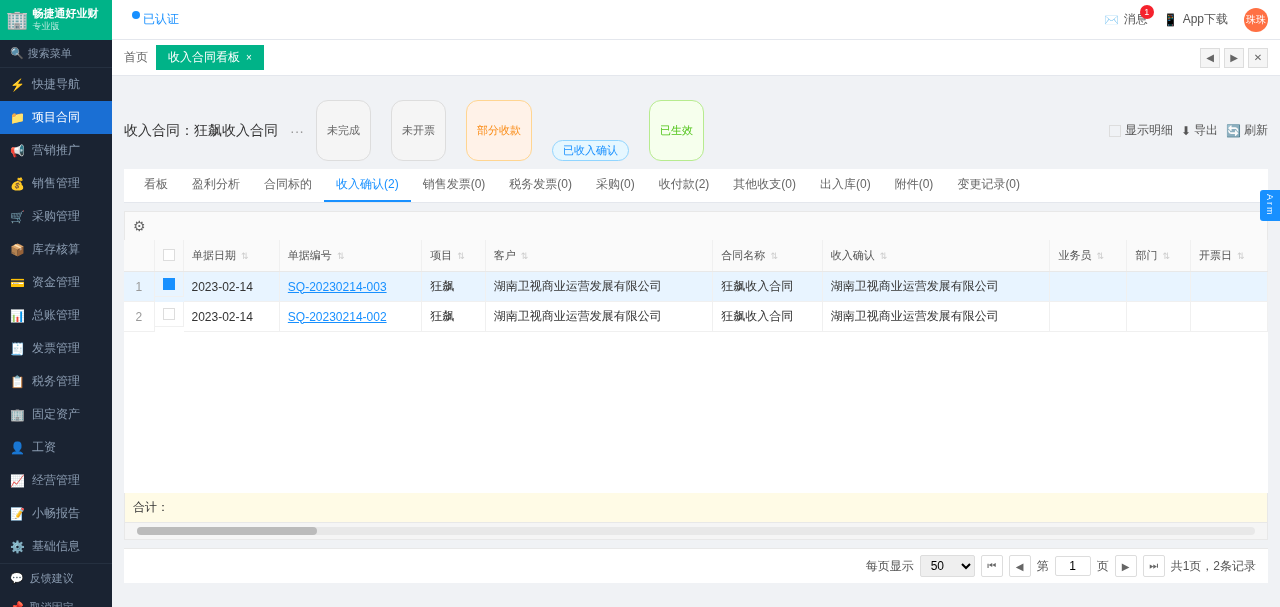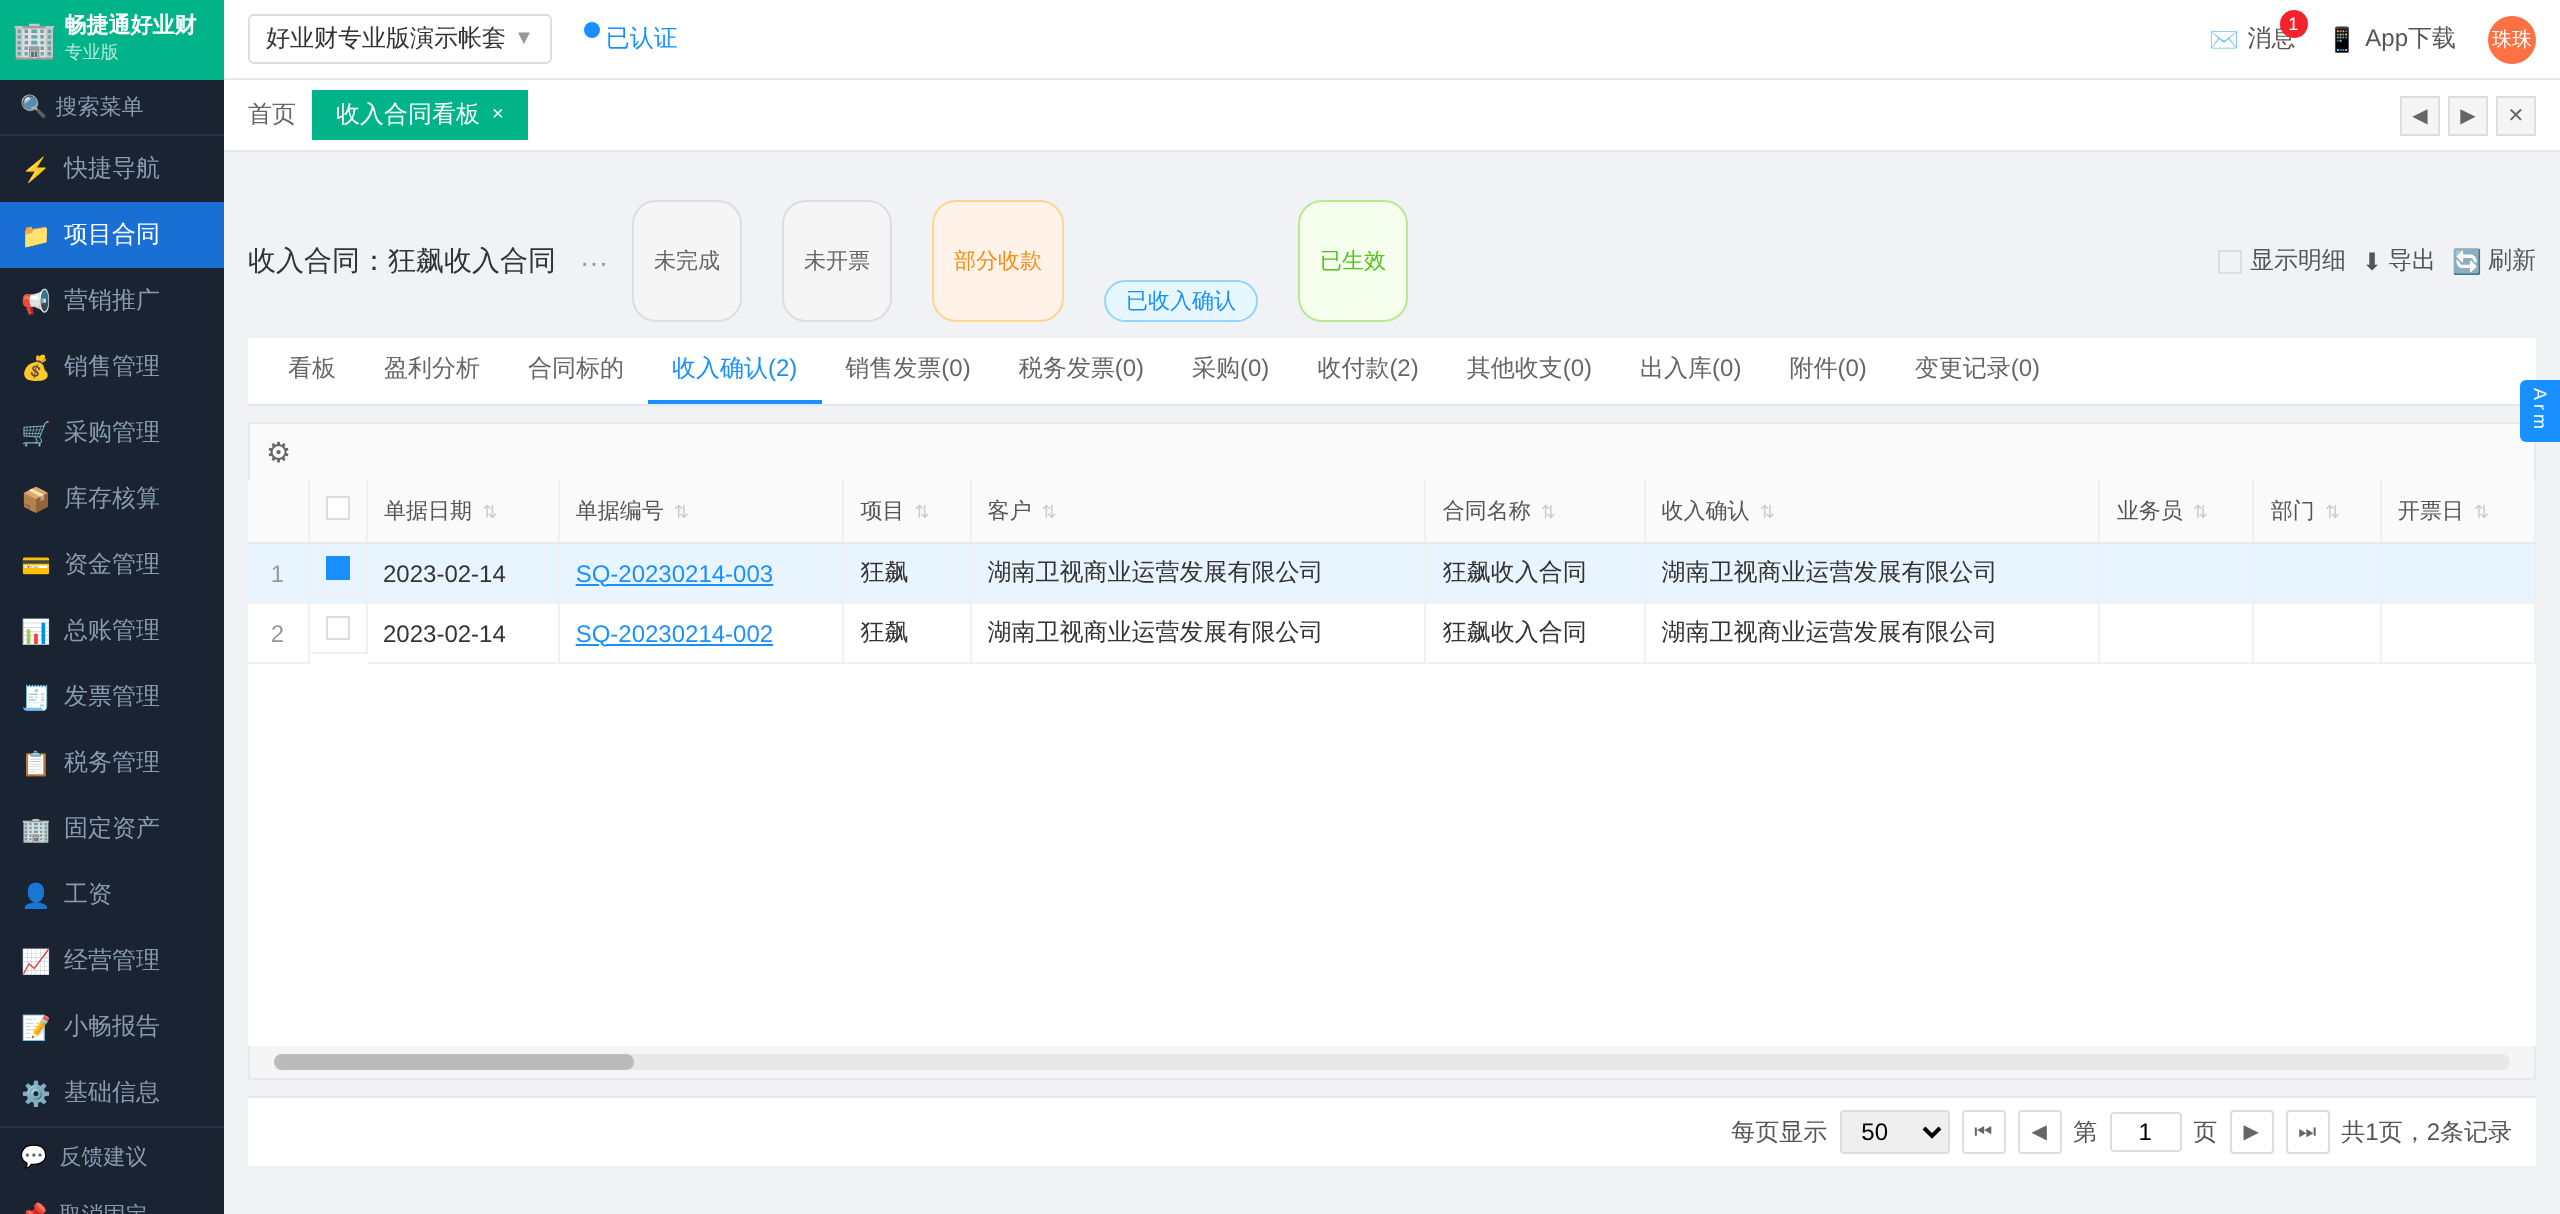--- a/index.html
+++ b/index.html
@@ -187,24 +187,20 @@
     <div class="sidebar-bottom-item">
       <span>📌</span>
       <span>取消固定</span>
     </div>
   </div>
 </div>
 
 <div class="main">
 
   <div class="topbar">
-    <div class="topbar-selector">
-      <span>好业财专业版演示帐套</span>
-      <span class="arrow">▼</span>
-    </div>
     <div class="topbar-certified">
       <span class="dot"></span>
       <span>已认证</span>
     </div>
     <div class="topbar-right">
       <div class="topbar-icon-item">
         <span>✉️</span>
         <span class="badge">1</span>
         <span>消息</span>
       </div>
@@ -358,20 +354,23 @@
               <td>狂飙收入合同</td>
               <td>湖南卫视商业运营发展有限公司</td>
               <td></td>
               <td></td>
               <td></td>
             </tr>
           </tbody>
         </table>
       </div>
 
+      <div class="table-footer">
+        <span class="footer-total">合计：</span>
+      </div>
 
       <div class="scroll-bar-row">
         <div class="scroll-track">
           <div class="scroll-thumb"></div>
         </div>
       </div>
     </div>
 
     <div class="pagination">
       <span class="pagination-label">每页显示</span>

